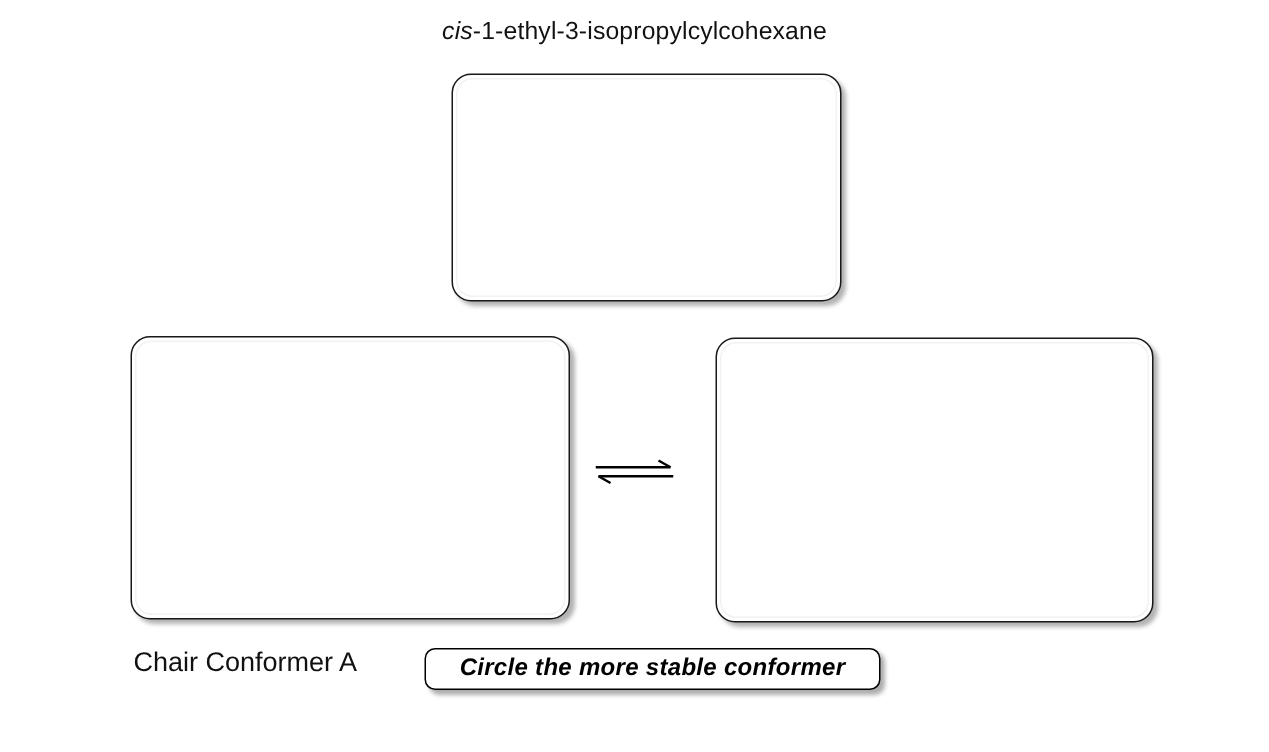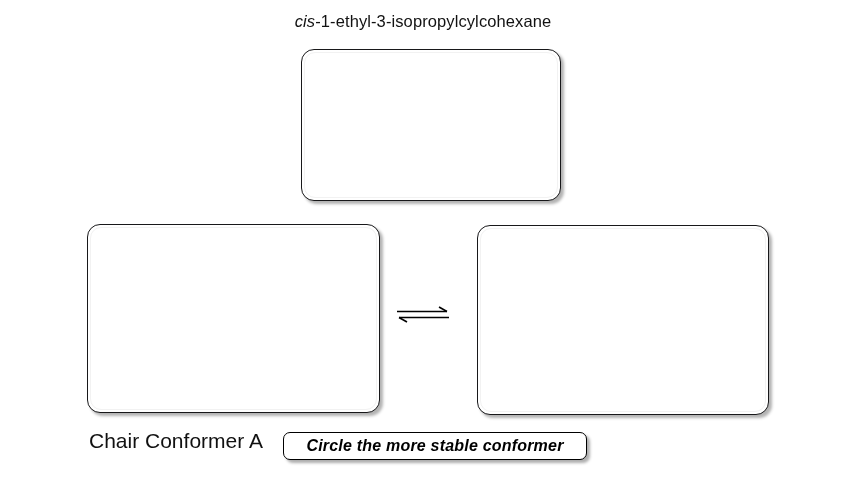--- a/index.html
+++ b/index.html
@@ -68,21 +68,21 @@
     position: absolute;
     left: 397px;
     top: 303px;
     width: 52px;
     height: 24px;
   }
 
   
   .caption {
     position: absolute;
-    font-size: 21px;
+    font-size: 18px;
     line-height: 20px;
     color: #111111;
     white-space: nowrap;
   }
   #caption-a { left: 89px;  top: 431px; }
   #caption-b { left: 619px; top: 431px; }
 
   
   #instruction-button {
     position: absolute;

